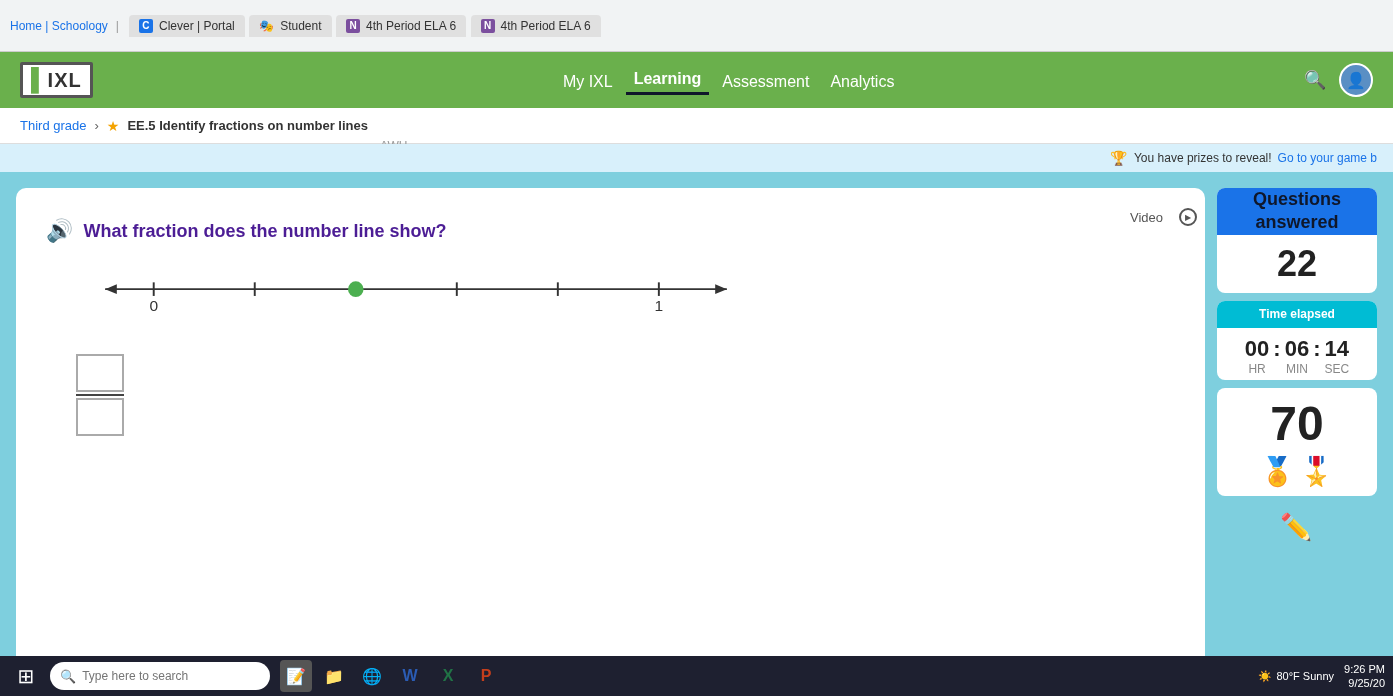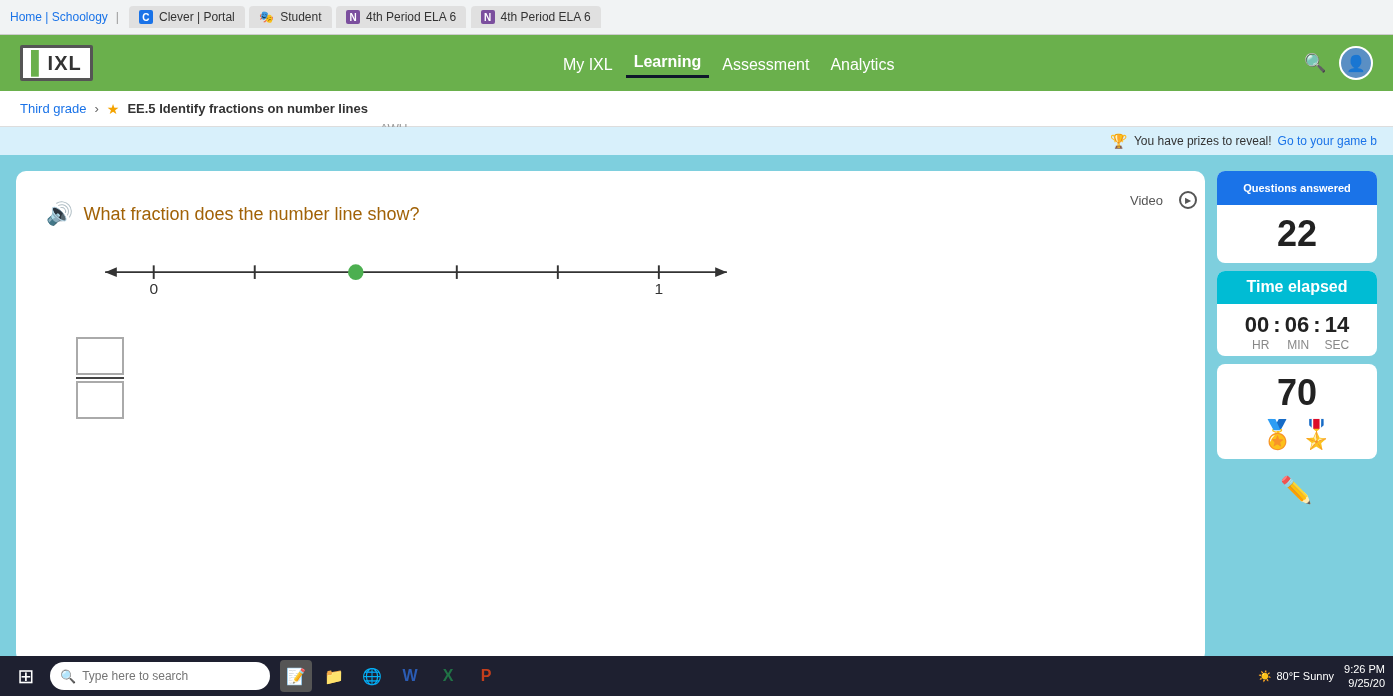--- a/index.html
+++ b/index.html
@@ -1,21 +1,21 @@
 <!DOCTYPE html>
 <html><head>
   <meta charset="utf-8">
   <style>
     * { margin: 0; padding: 0; box-sizing: border-box; }
     body { width: 1393px; height: 696px; overflow: hidden; font-family: Arial, sans-serif; background: #2d2d2d; }
 
     
     .browser-chrome {
       background: #f1f3f4;
-      height: 35px;
+      height: 52px;
       display: flex;
       align-items: center;
       padding: 0 10px;
       border-bottom: 1px solid #ccc;
       position: relative;
     }
     .browser-tab {
       display: flex;
       align-items: center;
       gap: 6px;
@@ -177,22 +177,22 @@
       gap: 10px;
       margin-bottom: 20px;
     }
     .speaker-icon {
       color: #1a73e8;
       font-size: 22px;
       cursor: pointer;
     }
     .question-text {
       font-size: 18px;
-      color: #a16207;
-      font-weight: normal;
+      color: #4c1d95;
+      font-weight: bold;
     }
     .video-link {
       position: absolute;
       top: 20px;
       right: 8px;
       display: flex;
       align-items: center;
       gap: 16px;
       color: #555;
       font-size: 13px;
@@ -266,51 +266,51 @@
       margin-left: 12px;
       flex-shrink: 0;
     }
     .stats-card {
       background: white;
       border-radius: 8px;
       overflow: hidden;
     }
     .stats-card-header {
       background: #1a73e8;
-      color: #ffffff;
-      text-align: center;
-      padding: 10px 8px;
-      font-size: 11px;
+      color: #0f172a;
+      text-align: center;
+      padding: 0 8px;
+      font-size: 18px;
       font-weight: bold;
       line-height: 1.3;
     }
     .stats-card-value {
       text-align: center;
       font-size: 36px;
       font-weight: bold;
       color: #222;
       padding: 8px 0;
     }
     .time-card-header {
       background: #00bcd4;
       color: white;
       text-align: center;
       padding: 6px 8px;
-      font-size: 16px;
+      font-size: 12px;
       font-weight: bold;
       line-height: 1.3;
     }
     .time-display {
       display: flex;
       justify-content: center;
       gap: 4px;
       padding: 8px 4px 4px;
     }
     .time-unit {
-      text-align: right;
+      text-align: center;
     }
     .time-num {
       font-size: 22px;
       font-weight: bold;
       color: #222;
     }
     .time-label {
       font-size: 12px;
       color: #888;
     }
@@ -339,21 +339,21 @@
       border-radius: 50%;
       border: 1px solid white;
       display: inline-flex;
       align-items: center;
       justify-content: center;
       font-size: 9px;
       cursor: pointer;
     }
     .smart-score-value {
       text-align: center;
-      font-size: 36px;
+      font-size: 48px;
       font-weight: bold;
       color: #222;
       padding: 8px 0 4px;
     }
     .medals-area {
       display: flex;
       justify-content: center;
       gap: 4px;
       padding: 0 0 8px;
     }

